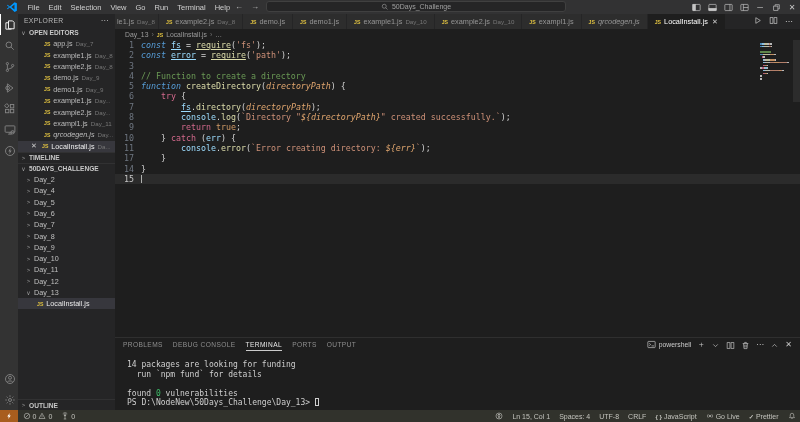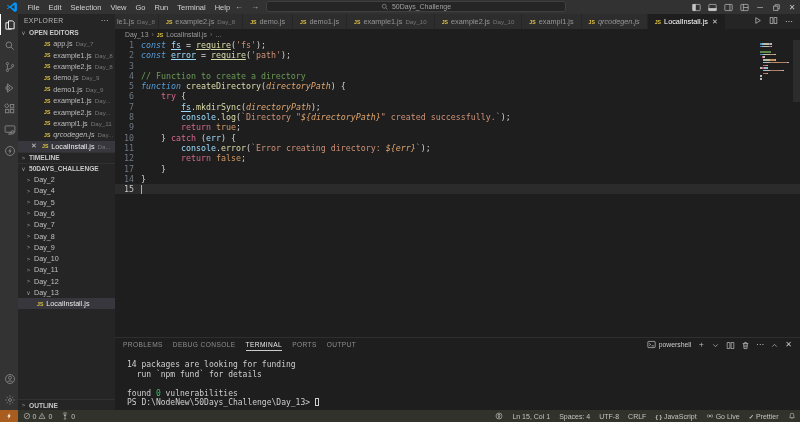--- a/index.html
+++ b/index.html
@@ -487,41 +487,37 @@
           <div class="code-row">
             <span class="ln">5</span>
             <span class="lc"><span class="tk-kw">function </span><span class="tk-fn">createDirectory</span><span class="tk-pun">(</span><span class="tk-param">directoryPath</span><span class="tk-pun">) {</span></span>
           </div>
           <div class="code-row">
             <span class="ln">6</span>
             <span class="lc"><span class="tk-pun">    </span><span class="tk-ctrl">try</span><span class="tk-pun"> {</span></span>
           </div>
           <div class="code-row">
             <span class="ln">7</span>
-            <span class="lc"><span class="tk-pun">        </span><span class="tk-var u">fs</span><span class="tk-pun">.</span><span class="tk-fn">mkdirSync</span><span class="tk-pun">(</span><span class="tk-param">directoryPath</span><span class="tk-pun">);</span></span>
+            <span class="lc"><span class="tk-pun">        </span><span class="tk-var u">fs</span><span class="tk-pun">.</span><span class="tk-fn">directory</span><span class="tk-pun">(</span><span class="tk-param">directoryPath</span><span class="tk-pun">);</span></span>
           </div>
           <div class="code-row">
             <span class="ln">8</span>
             <span class="lc"><span class="tk-pun">        </span><span class="tk-var">console</span><span class="tk-pun">.</span><span class="tk-fn">log</span><span class="tk-pun">(</span><span class="tk-str">`Directory "</span><span class="tk-param">${directoryPath}</span><span class="tk-str">" created successfully.`</span><span class="tk-pun">);</span></span>
           </div>
           <div class="code-row">
             <span class="ln">9</span>
             <span class="lc"><span class="tk-pun">        </span><span class="tk-ctrl">return </span><span class="tk-bool">true</span><span class="tk-pun">;</span></span>
           </div>
           <div class="code-row">
             <span class="ln">10</span>
             <span class="lc"><span class="tk-pun">    } </span><span class="tk-ctrl">catch</span><span class="tk-pun"> (</span><span class="tk-var">err</span><span class="tk-pun">) {</span></span>
           </div>
           <div class="code-row">
             <span class="ln">11</span>
             <span class="lc"><span class="tk-pun">        </span><span class="tk-var">console</span><span class="tk-pun">.</span><span class="tk-fn">error</span><span class="tk-pun">(</span><span class="tk-str">`Error creating directory: </span><span class="tk-param">${err}</span><span class="tk-str">`</span><span class="tk-pun">);</span></span>
-          </div>
-          <div class="code-row">
-            <span class="ln">12</span>
-            <span class="lc"><span class="tk-pun">        </span><span class="tk-ctrl">return </span><span class="tk-bool">false</span><span class="tk-pun">;</span></span>
           </div>
           <div class="code-row">
             <span class="ln">17</span>
             <span class="lc"><span class="tk-pun">    }</span></span>
           </div>
           <div class="code-row">
             <span class="ln">14</span>
             <span class="lc"><span class="tk-pun">}</span></span>
           </div>
           <div class="code-row current">

